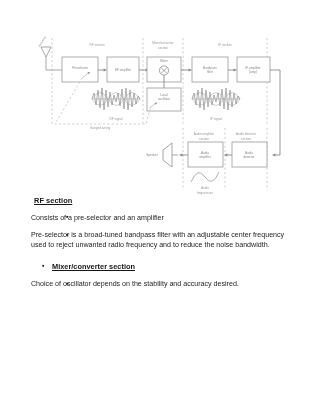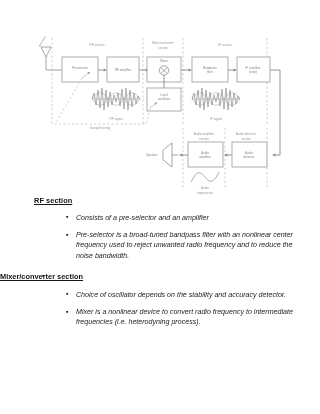--- a/index.html
+++ b/index.html
@@ -102,38 +102,38 @@
     color: #161616;
   }
   .bullet-list {
     list-style: none;
     margin: 0;
     padding: 0;
   }
   .bullet-lvl2 {
     position: relative;
     margin: 7.5px 0 0 0;
-    padding-left: 76px;
+    padding-left: 31px;
     padding-right: 24px;
     font-size: 7.1px;
     line-height: 10.2px;
     color: #1c1c1c;
-    font-style: italic;
   }
   .bullet-lvl2::before {
     content: "\25AA";
     position: absolute;
     left: 66px;
     top: -0.4px;
     font-size: 7.2px;
     color: #1c1c1c;
   }
   .bullet-lvl1 {
     position: relative;
     margin: 9px 8px 0 0;
+    padding-left: 52px;
     font-size: 7.4px;
     line-height: 10.2px;
     font-weight: bold;
     text-decoration: underline;
     color: #161616;
   }
   .bullet-lvl1::before {
     content: "\25AA";
     position: absolute;
     left: 42px;
@@ -290,27 +290,26 @@
 
   </svg>
 </div>
 
 <div class="body-text">
 
   <h2 class="heading-l1">RF section</h2>
 
   <ul class="bullet-list">
     <li class="bullet-lvl2">Consists of a pre-selector and an amplifier</li>
-    <li class="bullet-lvl2">Pre-selector is a broad-tuned bandpass filter with an nonlinear center frequency used to reject unwanted radio frequency and to reduce the noise bandwidth.</li>
+    <li class="bullet-lvl2">Pre-selector is a broad-tuned bandpass filter with an adjustable center frequency used to reject unwanted radio frequency and to reduce the noise bandwidth.</li>
   </ul>
 
   <div class="sect-gap"></div>
 
   <ul class="bullet-list">
     <li class="bullet-lvl1">Mixer/converter section</li>
   </ul>
 
   <ul class="bullet-list">
-    <li class="bullet-lvl2">Choice of oscillator depends on the stability and accuracy detector.</li>
-    <li class="bullet-lvl2">Mixer is a nonlinear device to convert radio frequency to intermediate frequencies (i.e. heterodyning process).</li>
+    <li class="bullet-lvl2">Choice of oscillator depends on the stability and accuracy desired.</li>
   </ul>
 
 </div>
 
 </body></html>

